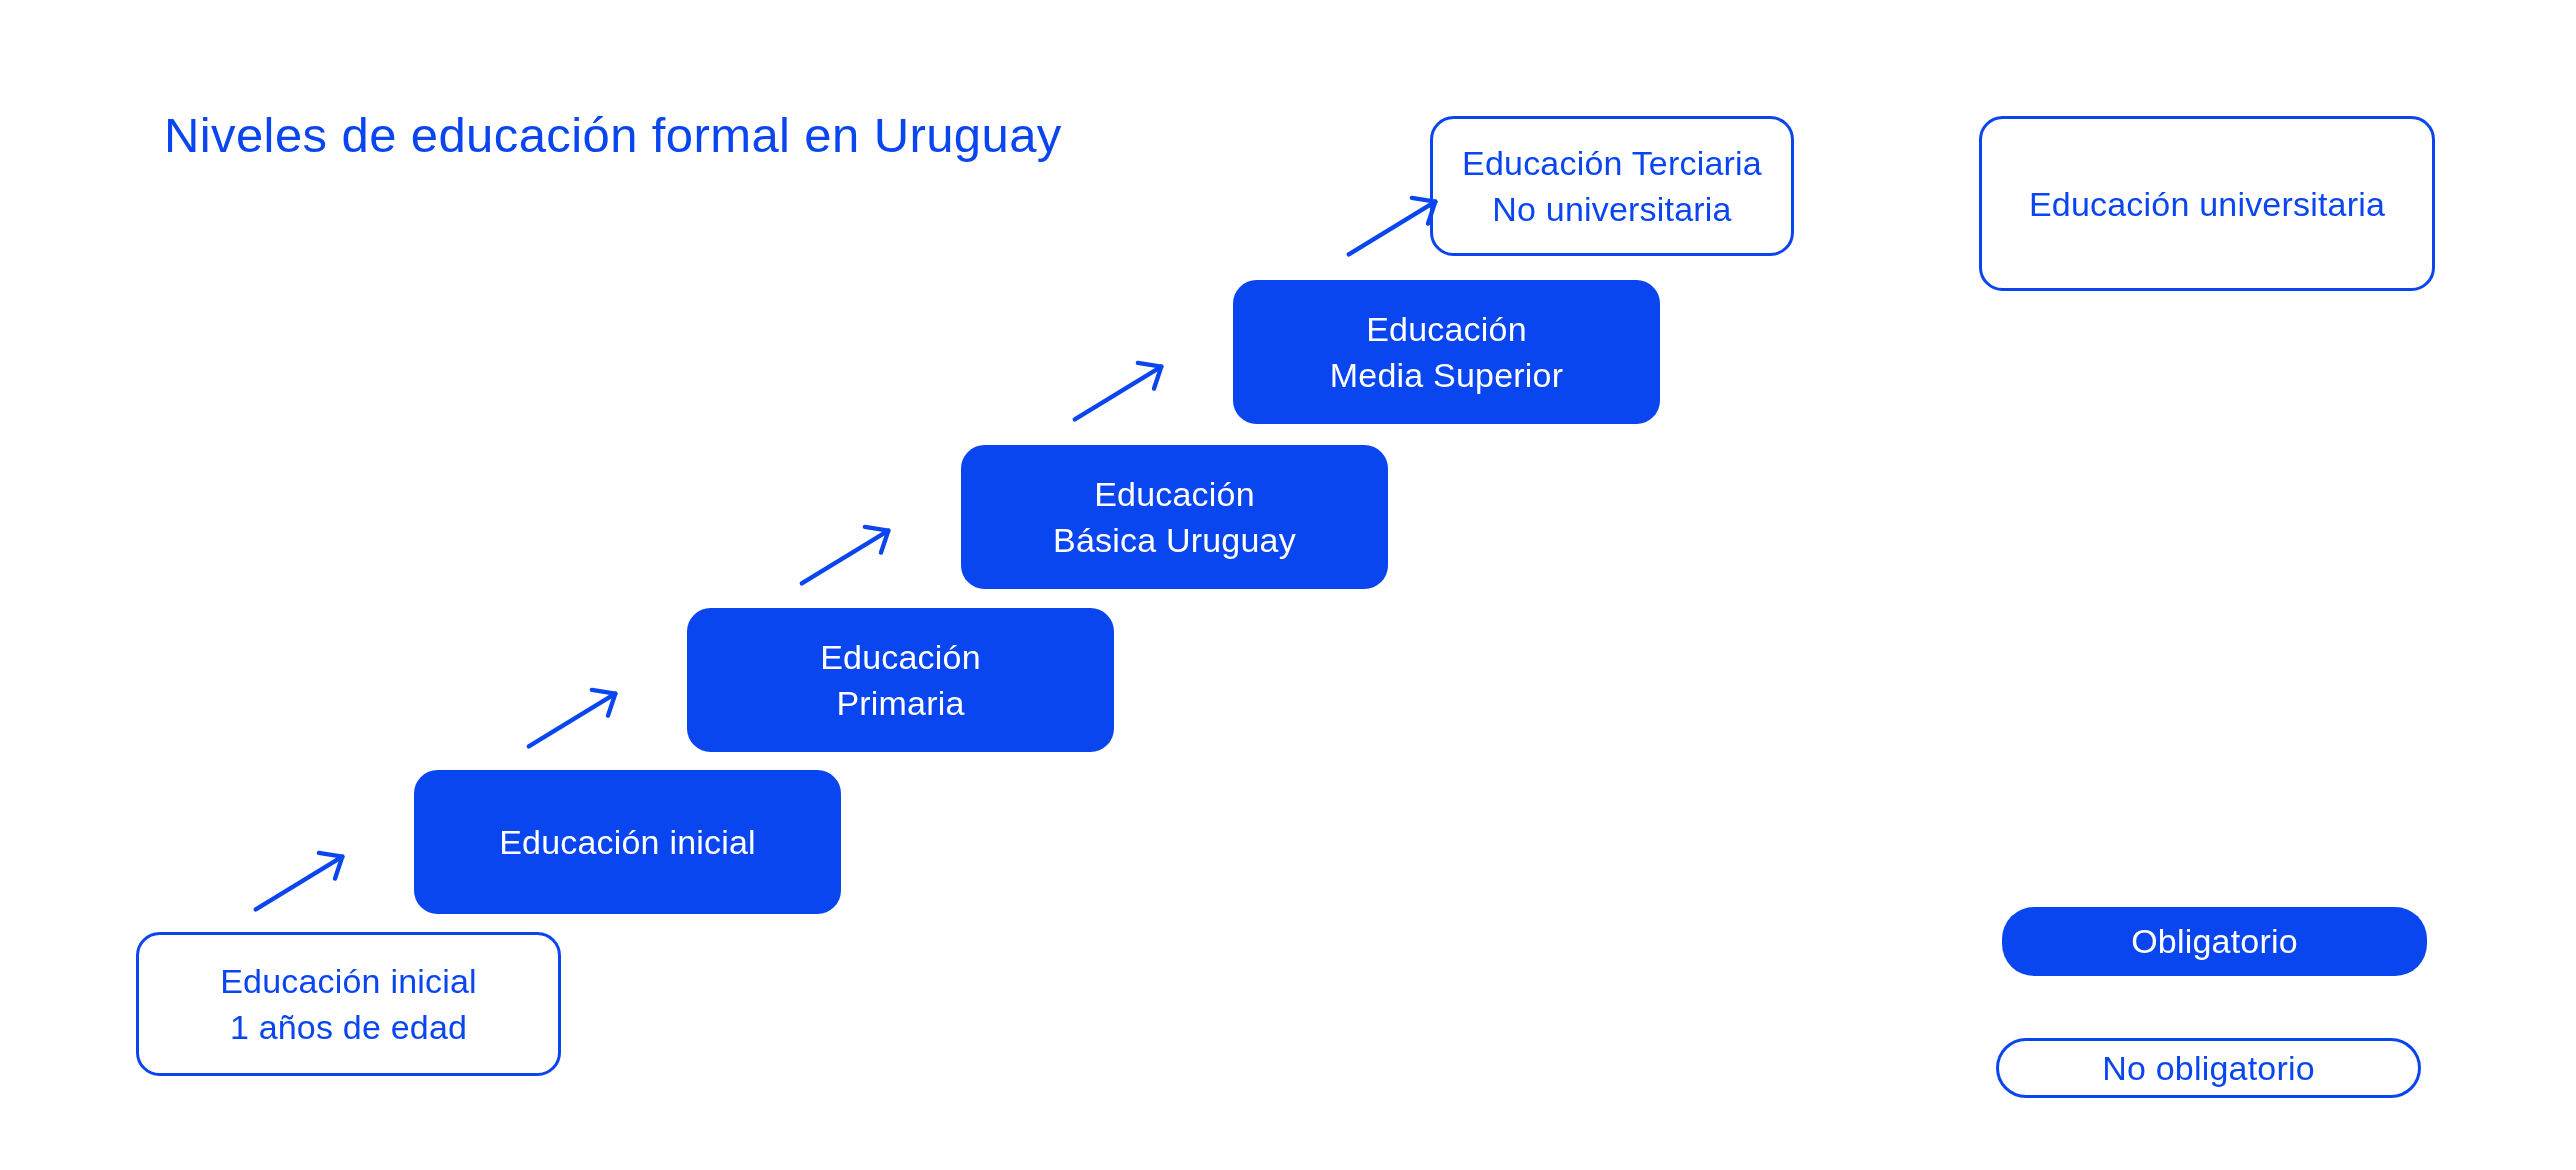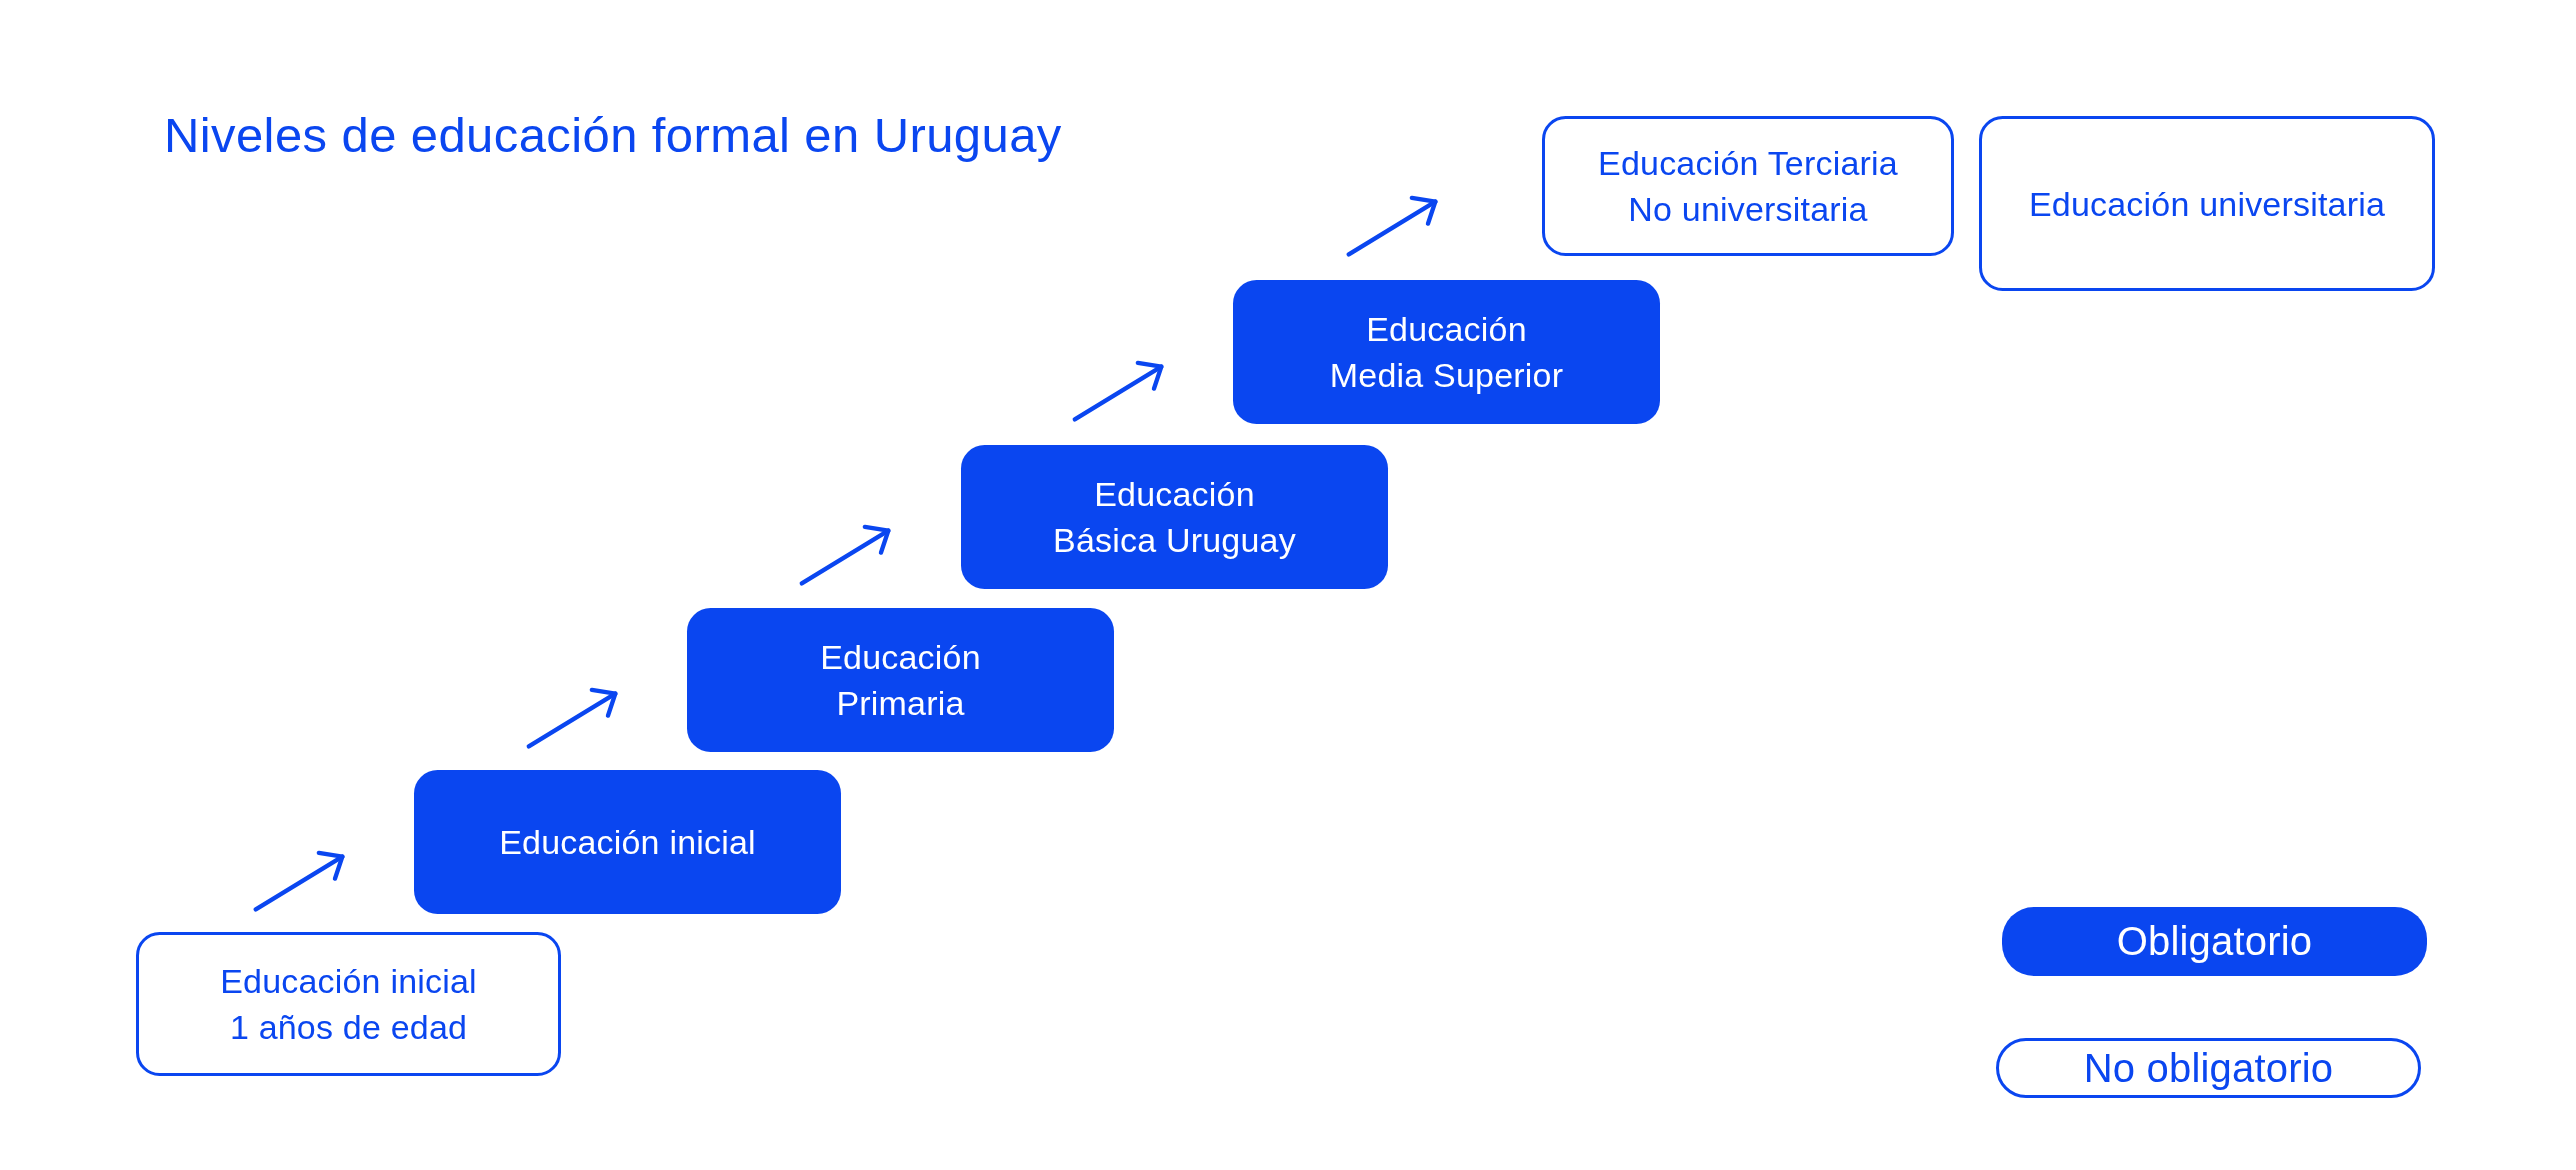--- a/index.html
+++ b/index.html
@@ -43,21 +43,21 @@
     background: var(--bg, #ffffff);
     color: var(--accent, #0A46F0);
     border: 3.7px solid var(--accent, #0A46F0);
   }
   
   .lv0 { left: 136px;  top: 932px; width: 425px; height: 144px; }
   .lv1 { left: 408px;  top: 770px; width: 427px; height: 144px; }
   .lv2 { left: 681px;  top: 608px;  width: 427px; height: 144px; }
   .lv3 { left: 955px; top: 445px;  width: 427px; height: 144px; }
   .lv4 { left: 1227px; top: 280px;  width: 427px; height: 144px; }
-  .lv5 { left: 1542px; top: 116px;  width: 412px; height: 140px; }
+  .lv5 { left: 1430px; top: 116px;  width: 364px; height: 140px; }
   .lv6 { left: 1961px; top: 116px;  width: 456px; height: 175px; margin-left: 18px; }
   
   .arrow {
     position: absolute;
     width: 110px;
     height: 74px;
   }
   .arrow svg { display: block; width: 100%; height: 100%; }
   .arrow line, .arrow polyline {
     stroke: var(--accent, #0A46F0);
@@ -72,21 +72,21 @@
   .ar4 { left: 1066px; top: 356px; }
   .ar5 { left: 1340px; top: 191px; }
   
   .pill {
     position: absolute;
     box-sizing: border-box;
     display: flex;
     align-items: center;
     justify-content: center;
     border-radius: 32px;
-    font-size: 40px;
+    font-size: 34px;
     letter-spacing: 0.2px;
   }
   .lg0 { left: 1996px; top: 907px; width: 425px; height: 69px; }
   .lg1 { left: 1996px; top: 994px; width: 425px; height: 60px; margin-top: 44px; }
 </style>
 </head>
 <body>
 
 <div class="canvas" style="--accent: #0A46F0; --on-accent: #FFFFFF; --bg: #FFFFFF;">
 

